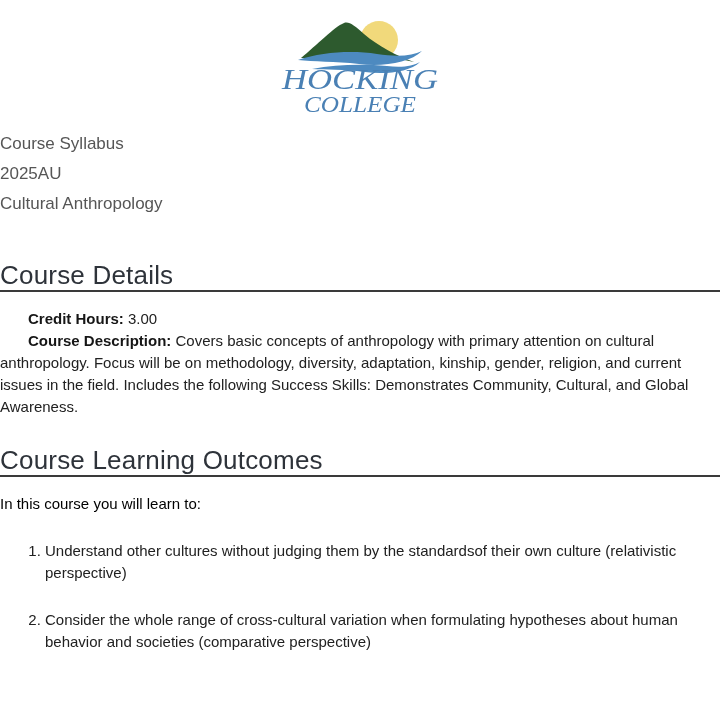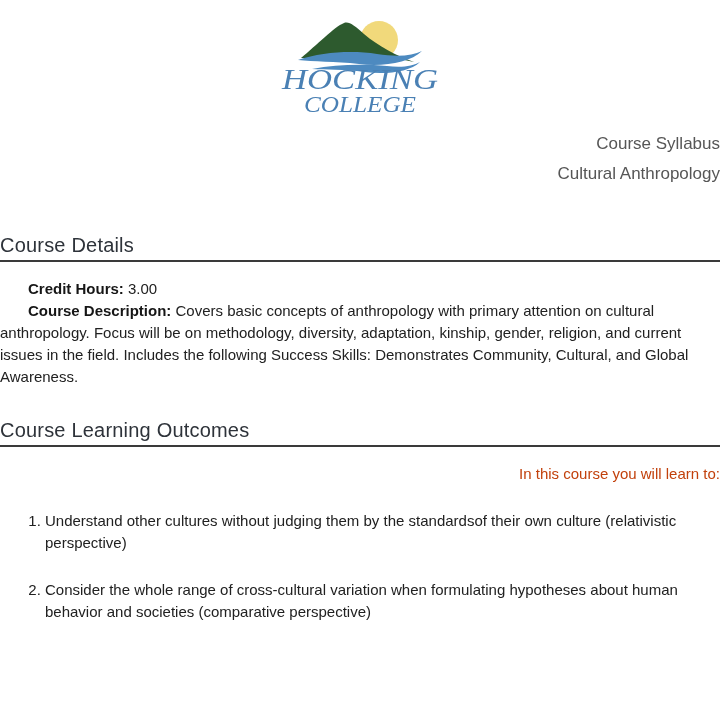--- a/index.html
+++ b/index.html
@@ -5,35 +5,35 @@
   html, body { margin: 0; padding: 0; }
   body {
     width: 720px; height: 720px; overflow: hidden;
     background: #ffffff;
     font-family: "Liberation Sans", "DejaVu Sans", sans-serif;
     color: #212121;
   }
   .logo-wrap { width: 166px; height: 107px; margin: 15px auto 0; font-style: italic; }
   .logo-wrap svg { display: block; }
 
-  .header-block { text-align: right; margin-top: 7px; }
+  .header-block { text-align: left; margin-top: 7px; }
   .header-line { margin: 0; font-size: 17px; line-height: 30px; color: #565656; }
 
   h2.section-heading {
-    font-size: 20px; font-weight: 400; color: #2e333a;
+    font-size: 26px; font-weight: 400; color: #2e333a;
     line-height: 25px; letter-spacing: 0.2px;
     margin: 44px 0 16px 0; padding-bottom: 2px;
     border-bottom: 2px solid #3a3a3a;
   }
   h2.section-heading.outcomes { margin-top: 30px; }
 
   .detail-line { margin: 0; font-size: 15px; line-height: 22px; color: #212121; }
   .detail-label { font-weight: bold; color: #161616; margin-left: 28px; }
 
-  .intro-line { margin: 0; font-size: 15px; line-height: 22px; color: #c2410c; text-align: right; }
+  .intro-line { margin: 0; font-size: 15px; line-height: 22px; color: #000000; }
 
   ol.outcomes-list { margin: 25px 0 0 0; padding: 0 0 0 45px; }
   ol.outcomes-list li { margin-bottom: 25px; font-size: 15px; line-height: 22px; color: #212121; }
   ol.outcomes-list li p { margin: 0; }
 
   .logo-wordmark { font-family: "Liberation Serif", "DejaVu Serif", serif; }
 </style>
 </head>
 <body>
 
@@ -48,20 +48,21 @@
                C 133 48, 105 52, 82 49 C 58 46, 36 47, 21 45 Z" fill="#4d8ac0"></path>
       <path d="M 35 54 C 60 49, 88 49, 110 51 C 125 53, 136 51, 143 47
                C 133 57, 108 60, 88 57 C 66 54, 49 55, 35 54 Z" fill="#4d8ac0"></path>
       <text x="83" y="74" text-anchor="middle" textLength="156" lengthAdjust="spacingAndGlyphs" font-size="29" fill="#4a80b4" class="logo-wordmark">HOCKING</text>
       <text x="83" y="97" text-anchor="middle" textLength="112" lengthAdjust="spacingAndGlyphs" font-size="24" fill="#4a80b4" class="logo-wordmark">COLLEGE</text>
     </svg>
   </div>
 
   <div class="header-block">
     <p class="header-line">Course Syllabus</p>
+    <p class="header-line">2025AU</p>
     <p class="header-line">Cultural Anthropology</p>
   </div>
 
   <h2 class="section-heading">Course Details</h2>
 
   <div>
     <p class="detail-line">
       <strong class="detail-label">Credit Hours:</strong>
       <span>3.00</span>
     </p>

